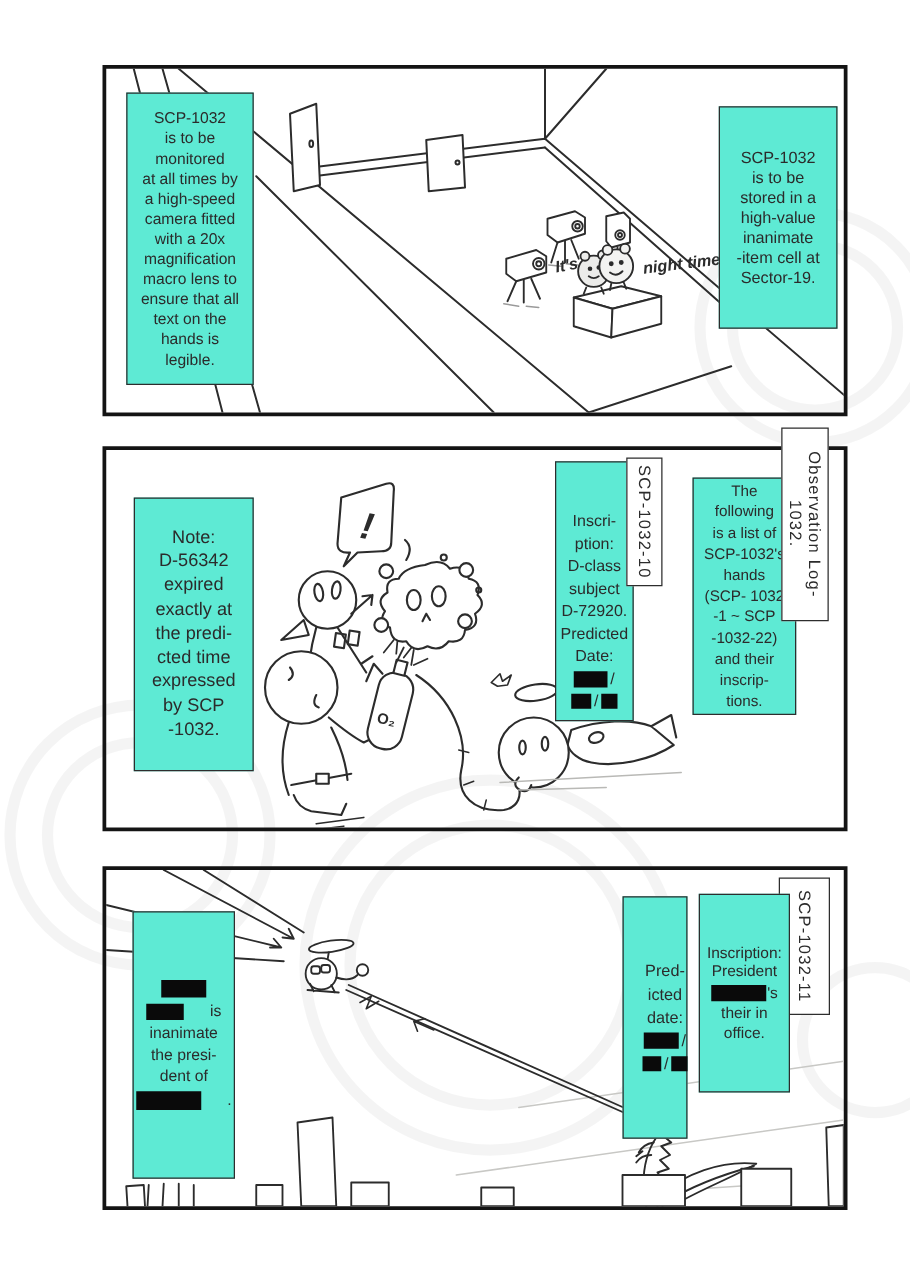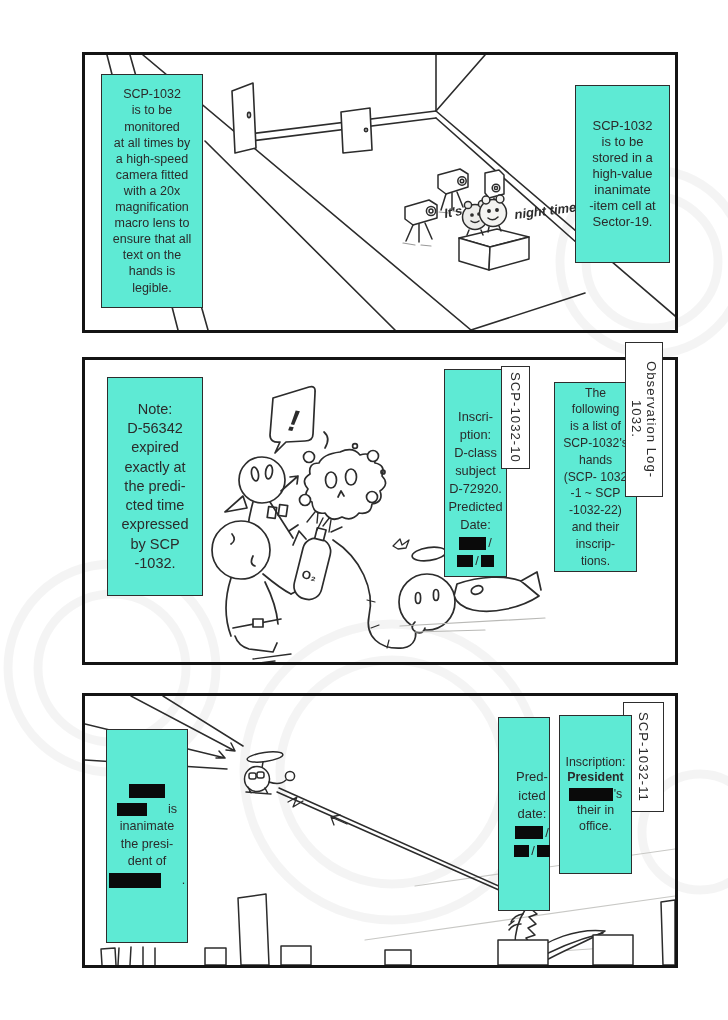--- a/index.html
+++ b/index.html
@@ -210,21 +210,21 @@
         <path d="M330,262 q-6,6 1,10 q7,3 9,-4" fill="#fff"></path>
         <ellipse cx="344" cy="194" rx="17" ry="6.5" fill="#fff" transform="rotate(-8 344 194)"></ellipse>
         <path d="M308,186 l7,-7 l2,6 l7,-5 l-3,8 l-8,1 Z" fill="#fff" stroke-width="1.3"></path>
         <path d="M315,266 L460,258 M330,272 L400,270" stroke="#b9b9b6" stroke-width="1.2"></path>
       </g>
     </g>
     <text x="202" y="70" font-size="30" class="hand" transform="rotate(10 202 70)">!</text>
     <text x="216" y="218" font-size="12" font-weight="bold" transform="rotate(12 216 218)">O₂</text>
   </svg>
 
-  <div class="tbox pre" style="left:107px;top:377px;width:96px;height:219px;font-size:14.5px;line-height:19.2px;">Note:
+  <div class="tbox pre" style="left:107px;top:398px;width:96px;height:219px;font-size:14.5px;line-height:19.2px;">Note:
 D-56342
 expired
 exactly at
 the predi-
 cted time
 expressed
 by SCP
 -1032.</div>
 
   <div class="tbox" style="left:444px;top:369px;width:63px;height:208px;justify-content:flex-end;padding-bottom:6px;font-size:12.8px;">
@@ -353,21 +353,21 @@
       <span class="redact" style="width:13px;height:12px;"></span>
     </div>
   </div>
 
   <div class="strip" style="left:623px;top:702px;width:41px;height:110px;z-index:2;">
     <span class="vtext">SCP-1032-11</span>
   </div>
 
   <div class="tbox" style="left:559px;top:715px;width:73px;height:159px;font-size:12.4px;">
     <div style="line-height:15.6px;text-align:right;">Inscription:</div>
-    <div style="line-height:15.6px;font-weight:bold;">President</div>
+    <div style="line-height:15.6px;">President</div>
     <div class="row" style="height:17px;gap:1px;">
       <span class="redact" style="width:44px;height:13px;"></span>
       <span>'s</span>
     </div>
     <div class="pre" style="line-height:15.6px;">their in
 office.</div>
   </div>
 
 </div>
 

